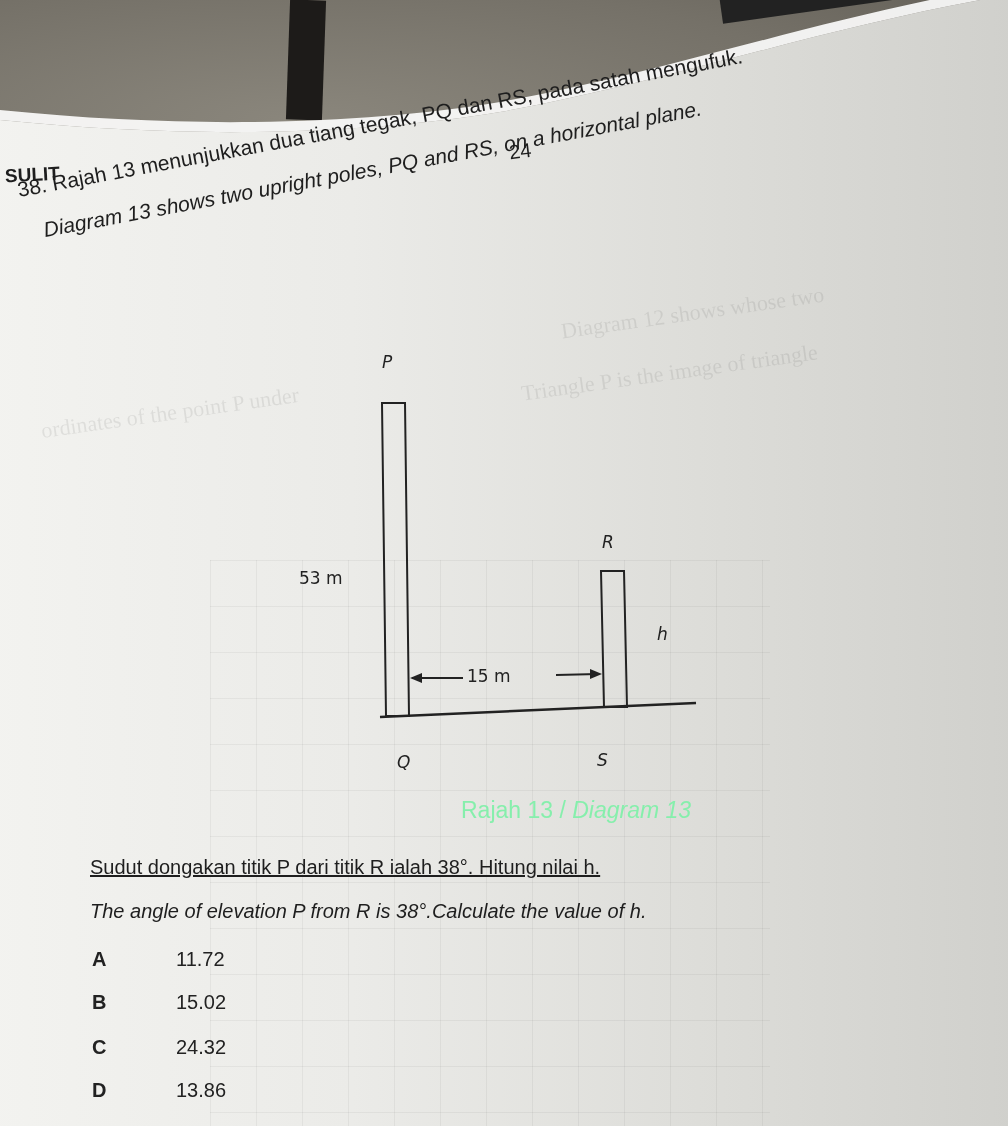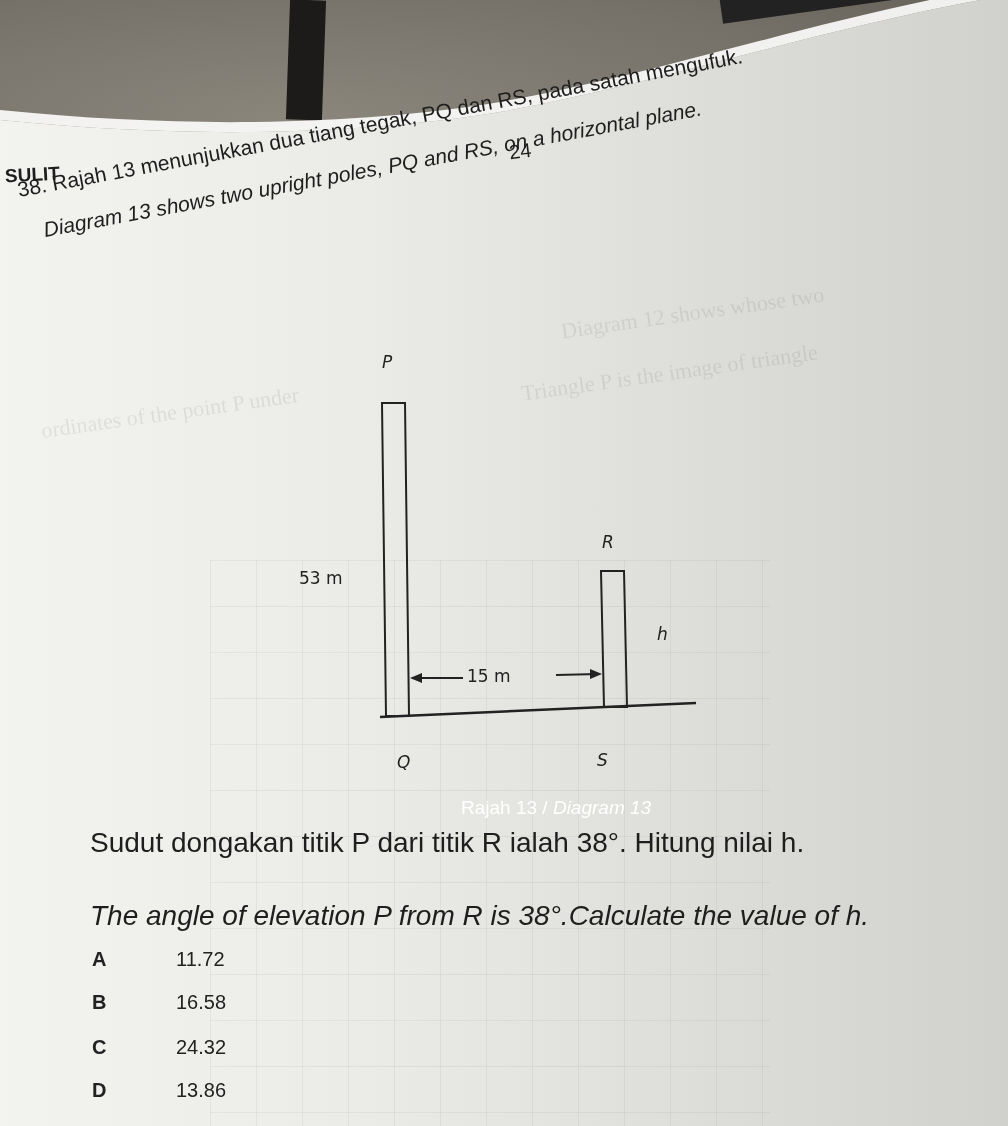--- a/index.html
+++ b/index.html
@@ -48,25 +48,25 @@
   .t { position: absolute; color: #1e1e1e; white-space: nowrap; }
   .page-no { left: 509px; top: 140px; font-size: 20px; transform: rotate(-7deg); }
   .sulit { left: 5px; top: 164px; font-size: 19px; font-weight: bold; transform: rotate(-3deg); }
   .q-ms { left: 20px; top: 178px; font-size: 21px; transform: rotate(-10.5deg); transform-origin: left bottom; }
   .q-en { left: 46px; top: 218px; font-size: 21px; font-style: italic; transform: rotate(-10.5deg); transform-origin: left bottom; }
 
   
   .diagram { position: absolute; left: 0; top: 0; width: 1008px; height: 1126px; }
   .lbl { position: absolute; color: #222; font-size: 17px; font-family: "DejaVu Sans", sans-serif; }
   .lbl.it { font-style: italic; }
-  .caption { position: absolute; left: 461px; top: 797px; font-size: 19px; color: #ffffff; }
+  .caption { position: absolute; left: 461px; top: 797px; font-size: 23px; color: #86efac; }
   .caption i { font-style: italic; }
 
-  .prompt-ms { left: 90px; top: 827px; font-size: 28px; }
-  .prompt-en { left: 90px; top: 900px; font-size: 28px; font-style: italic; }
+  .prompt-ms { left: 90px; top: 856px; font-size: 20px; text-decoration: underline; }
+  .prompt-en { left: 90px; top: 900px; font-size: 20px; font-style: italic; }
   .opt { position: absolute; font-size: 20px; color: #222; }
   .opt .letter { position: absolute; left: 0; font-weight: bold; }
   .opt .val { position: absolute; left: 84px; }
 </style>
 </head>
 <body>
 
 <div class="wall"></div>
 <div class="bar"></div>
 <div class="bar-top-right"></div>
@@ -111,21 +111,21 @@
 
 <div class="t prompt-ms">Sudut dongakan titik  P  dari titik R ialah 38°. Hitung nilai h.</div>
 <div class="t prompt-en">The angle of elevation P from R is 38°.Calculate the value of h.</div>
 
 <div class="opt" style="left:92px;top:948px;">
   <span class="letter">A</span>
   <span class="val">11.72</span>
 </div>
 <div class="opt" style="left:92px;top:991px;">
   <span class="letter">B</span>
-  <span class="val">16.58</span>
+  <span class="val">15.02</span>
 </div>
 <div class="opt" style="left:92px;top:1036px;">
   <span class="letter">C</span>
   <span class="val">24.32</span>
 </div>
 <div class="opt" style="left:92px;top:1079px;">
   <span class="letter">D</span>
   <span class="val">13.86</span>
 </div>
 

